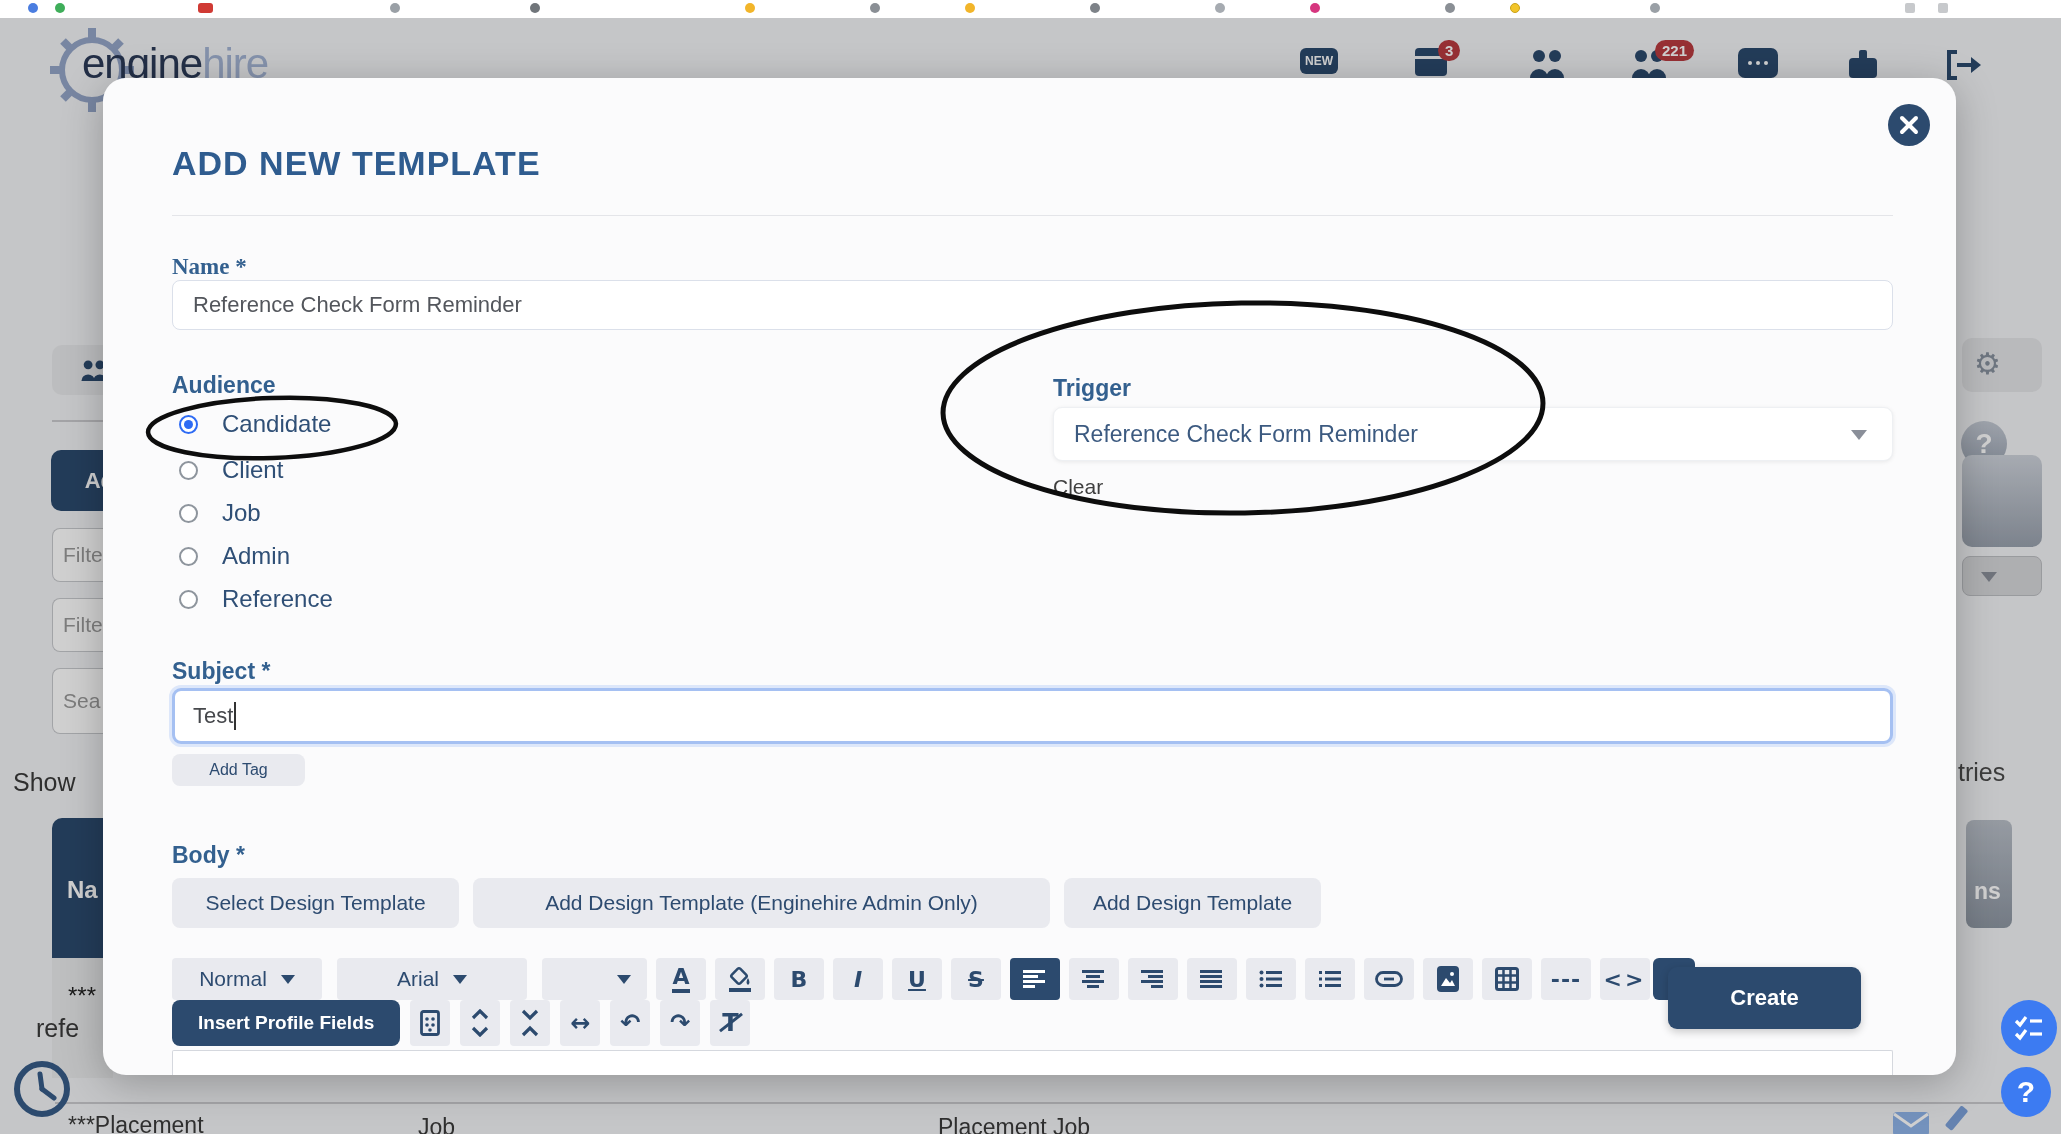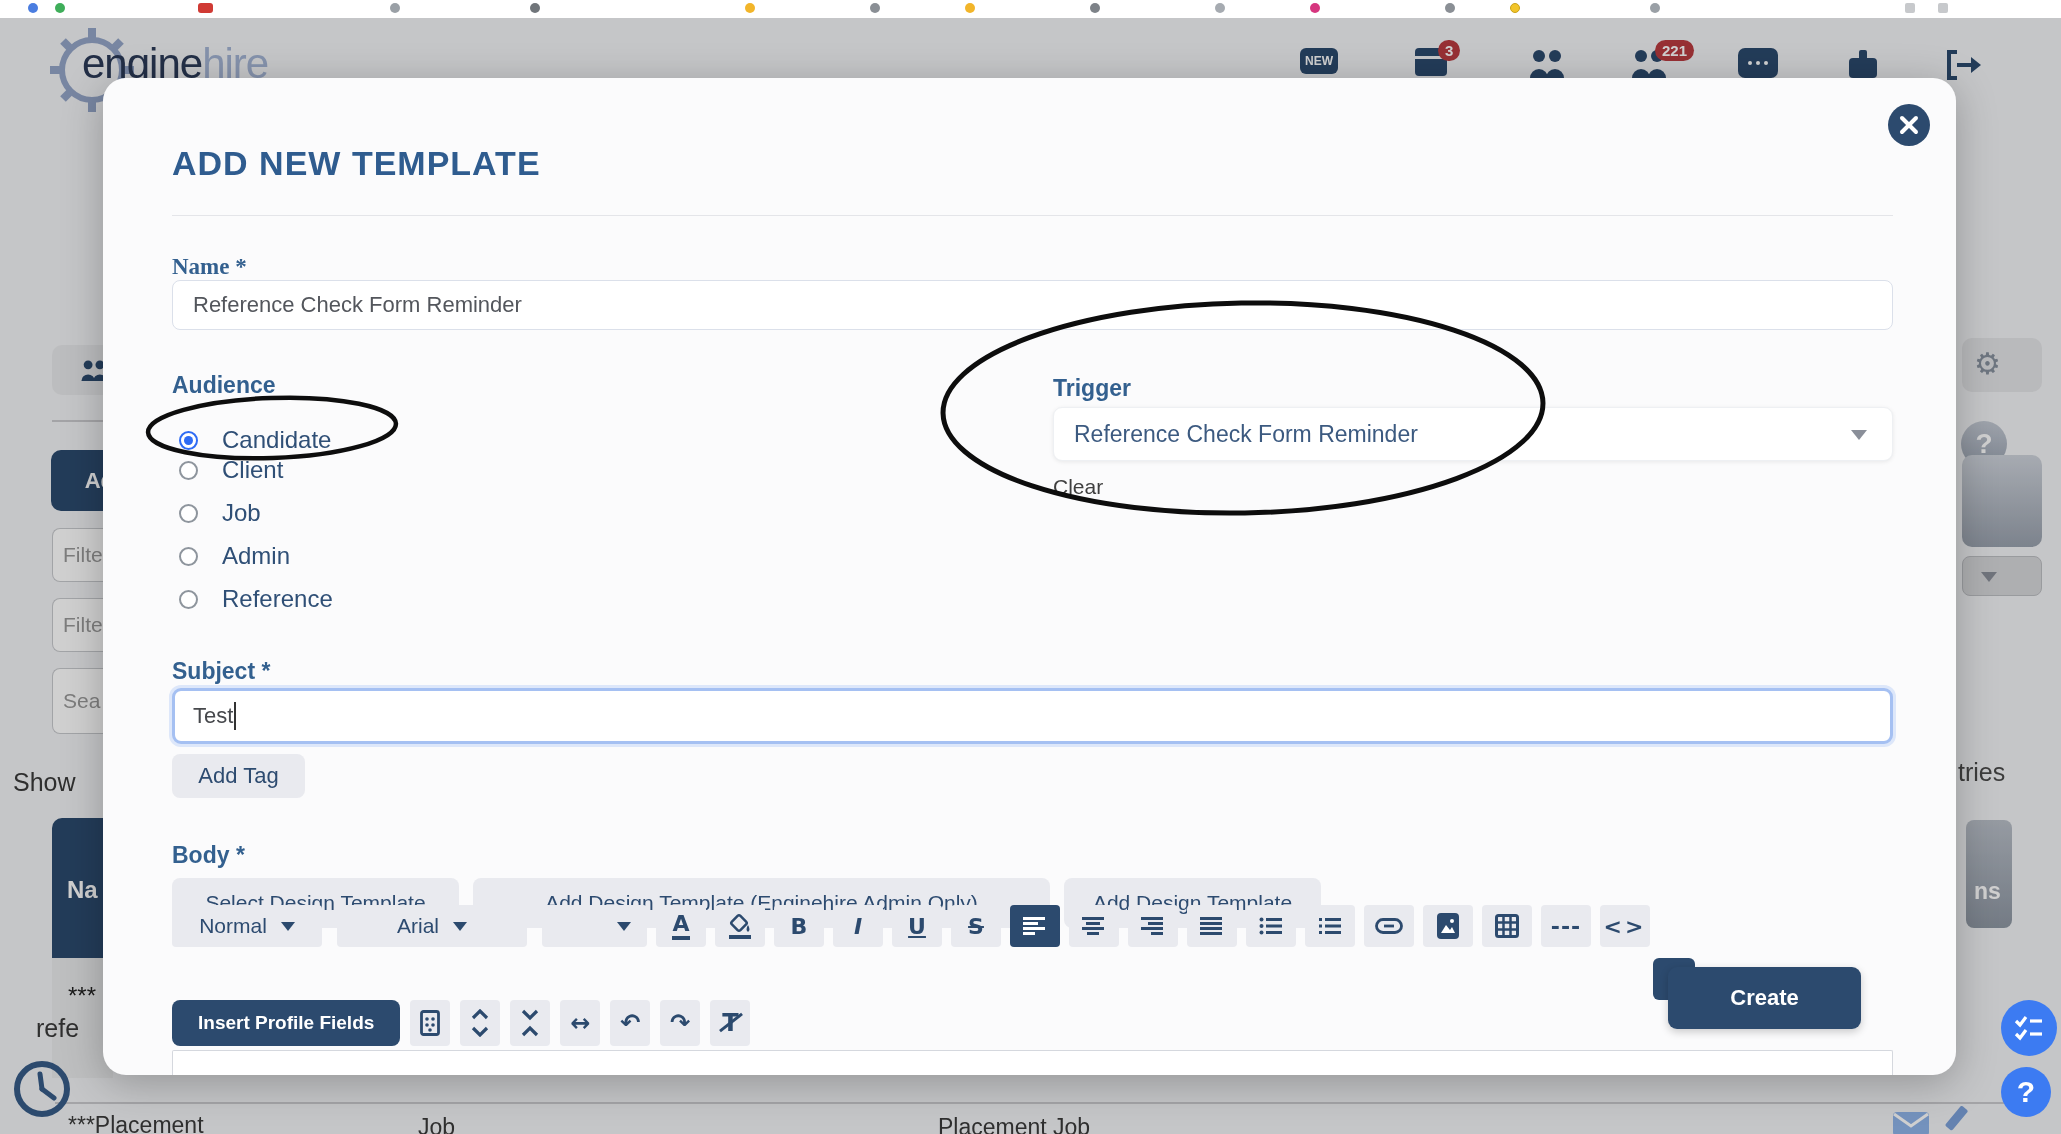--- a/index.html
+++ b/index.html
@@ -53,21 +53,21 @@
                 border-top:9px solid #2c4a6e; }
 
   .subject-box { position:absolute; left:69px; top:610px; width:1721px; height:56px; background:#fff;
                  border:3px solid #a5c0f2; border-radius:9px; box-shadow:0 0 0 3px rgba(130,170,245,0.25);
                  display:flex; align-items:center; padding:0 18px; font-size:22px; color:#46484c; }
   .text-caret { width:2px; height:28px; background:#333; margin-left:1px; }
 
   .gray-btn { background:#e9eaef; border:none; border-radius:8px; color:#2d4b70; font-size:21px;
               font-family:"Liberation Sans","DejaVu Sans",sans-serif; }
 
-  .tb-row1 { position:absolute; left:69px; top:827px; display:flex; gap:9px; align-items:flex-start; }
+  .tb-row1 { position:absolute; left:69px; top:880px; display:flex; gap:9px; align-items:flex-start; }
   .dd { height:42px; background:#e9eaef; border-radius:4px; display:flex; align-items:center;
         justify-content:center; gap:14px; color:#2d4b70; font-size:21px; flex:none; }
   .tb { width:50px; height:42px; background:#e9eaef; border-radius:4px; display:flex; align-items:center;
         justify-content:center; color:#2c4a6e; font-weight:bold; font-size:22px; flex:none;
         font-family:"DejaVu Sans","Liberation Sans",sans-serif; }
   .tb.active { background:#2c4a6e; color:#fff; }
   .tb svg { display:block; }
 
   .tb-row2 { position:absolute; left:69px; top:922px; display:flex; gap:10px; align-items:center; }
   .tb2 { width:40px; height:46px; background:#e9eaef; border-radius:4px; display:flex; align-items:center;
@@ -230,21 +230,21 @@
     </button>
 
     <div class="m-title">ADD NEW TEMPLATE</div>
     <div class="m-divider"></div>
 
     <div class="f-label" style="left:69px;top:176px;font-family:Liberation Serif, serif;">Name *</div>
     <input class="t-input" style="top: 202px;" readonly="" value="Reference Check Form Reminder">
 
     <div class="f-label" style="left:69px;top:294px;">Audience</div>
 
-    <div class="radio-row" style="top:348px;text-align:center;">
+    <div class="radio-row" style="top:332px;text-align:center;">
       <span class="radio selected"></span>
       <span class="radio-label">Candidate</span>
     </div>
     <div class="radio-row" style="top:378px;">
       <span class="radio"></span>
       <span class="radio-label">Client</span>
     </div>
     <div class="radio-row" style="top:421px;">
       <span class="radio"></span>
       <span class="radio-label">Job</span>
@@ -271,21 +271,21 @@
     <svg class="annot" style="left:828px;top:216px;" width="624" height="230" viewBox="0 0 624 230">
       <ellipse cx="312" cy="114" rx="300" ry="105" fill="none" stroke="#0d0d0d" stroke-width="5" transform="rotate(-1 312 114)"></ellipse>
     </svg>
 
     <div class="f-label" style="left:69px;top:580px;">Subject *</div>
     <div class="subject-box">
       <span>Test</span>
       <i class="text-caret"></i>
     </div>
 
-    <button class="gray-btn" style="position:absolute;left:69px;top:676px;width:133px;height:44px;font-size:22px;">Add Tag</button>
+    <button class="gray-btn" style="position:absolute;left:69px;top:676px;width:133px;height:32px;font-size:16px;">Add Tag</button>
 
     <div class="f-label" style="left:69px;top:764px;">Body *</div>
     <button class="gray-btn" style="position:absolute;left:69px;top:800px;width:287px;height:50px;">Select Design Template</button>
     <button class="gray-btn" style="position:absolute;left:370px;top:800px;width:577px;height:50px;">Add Design Template (Enginehire Admin Only)</button>
     <button class="gray-btn" style="position:absolute;left:961px;top:800px;width:257px;height:50px;">Add Design Template</button>
 
     <div class="tb-row1">
       <div class="dd" style="width:150px;">
         <span>Normal</span>
         <i class="caret-navy"></i>

